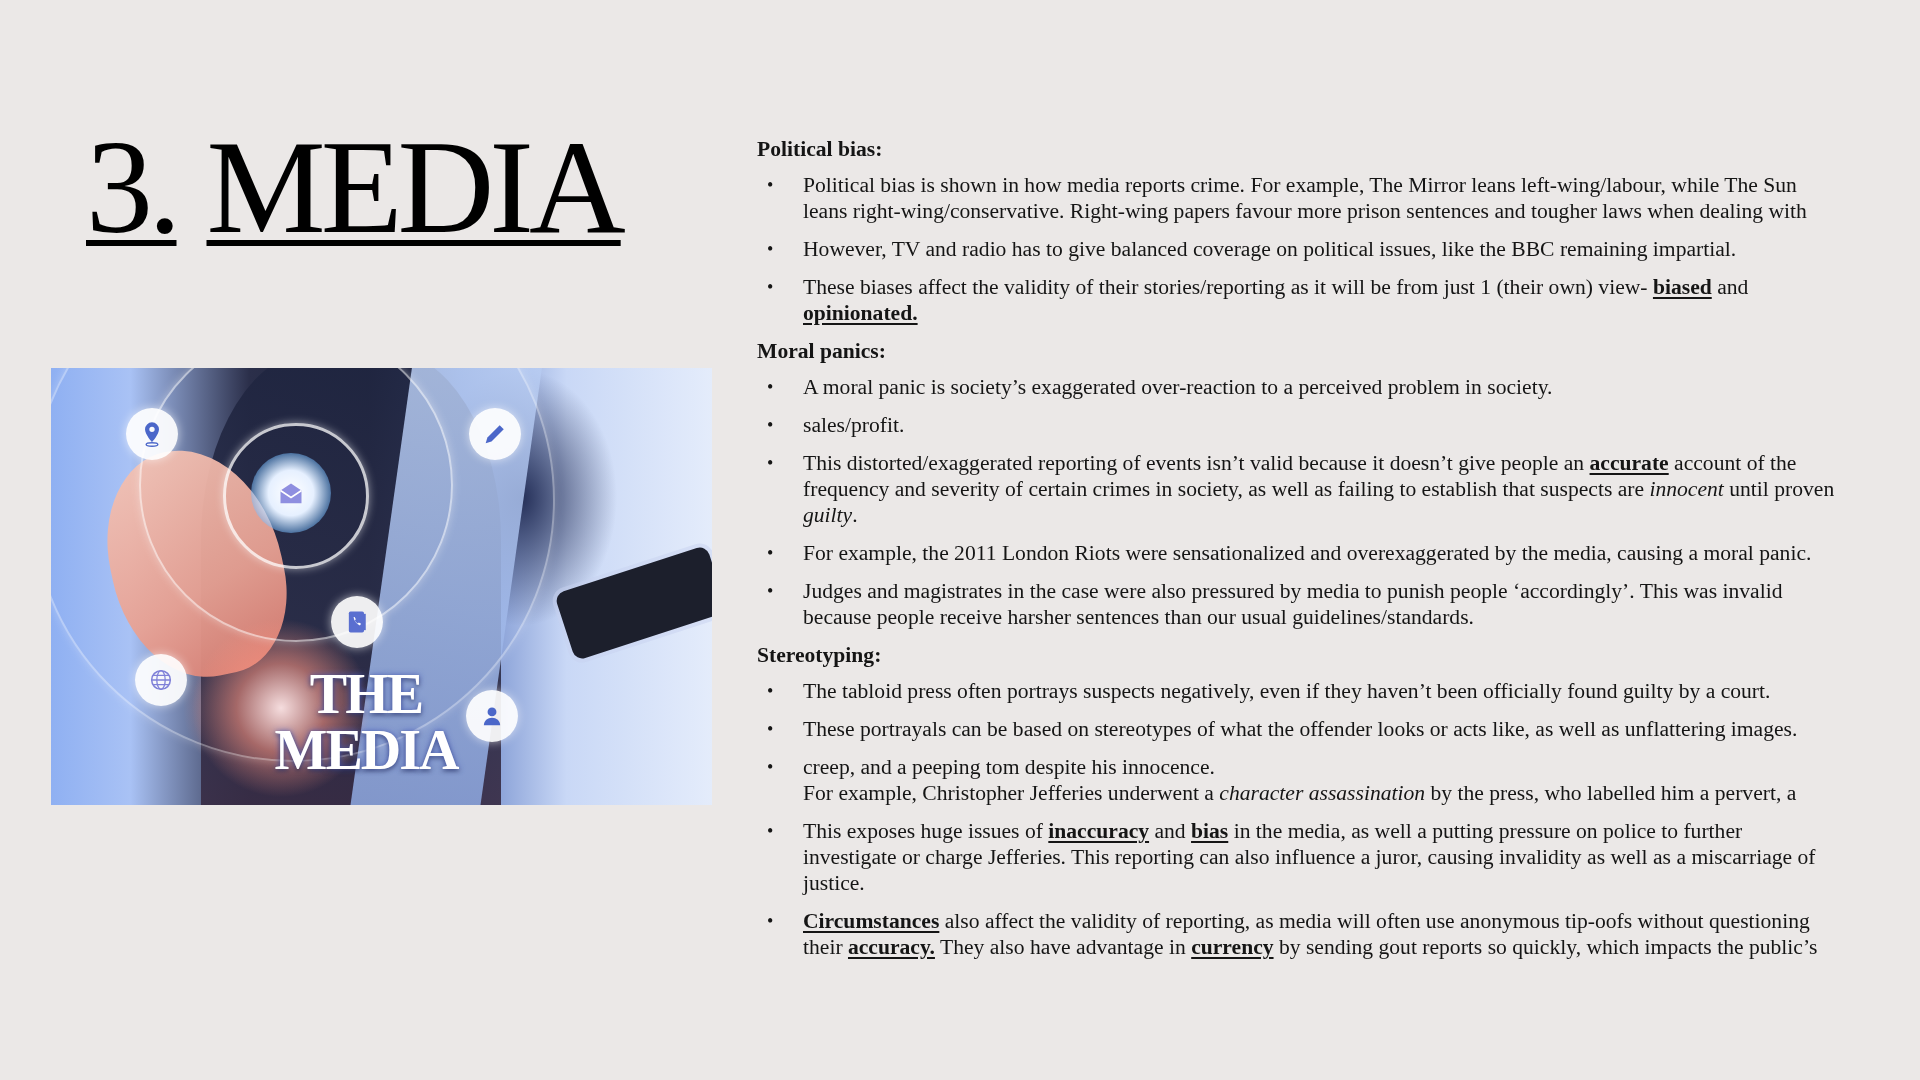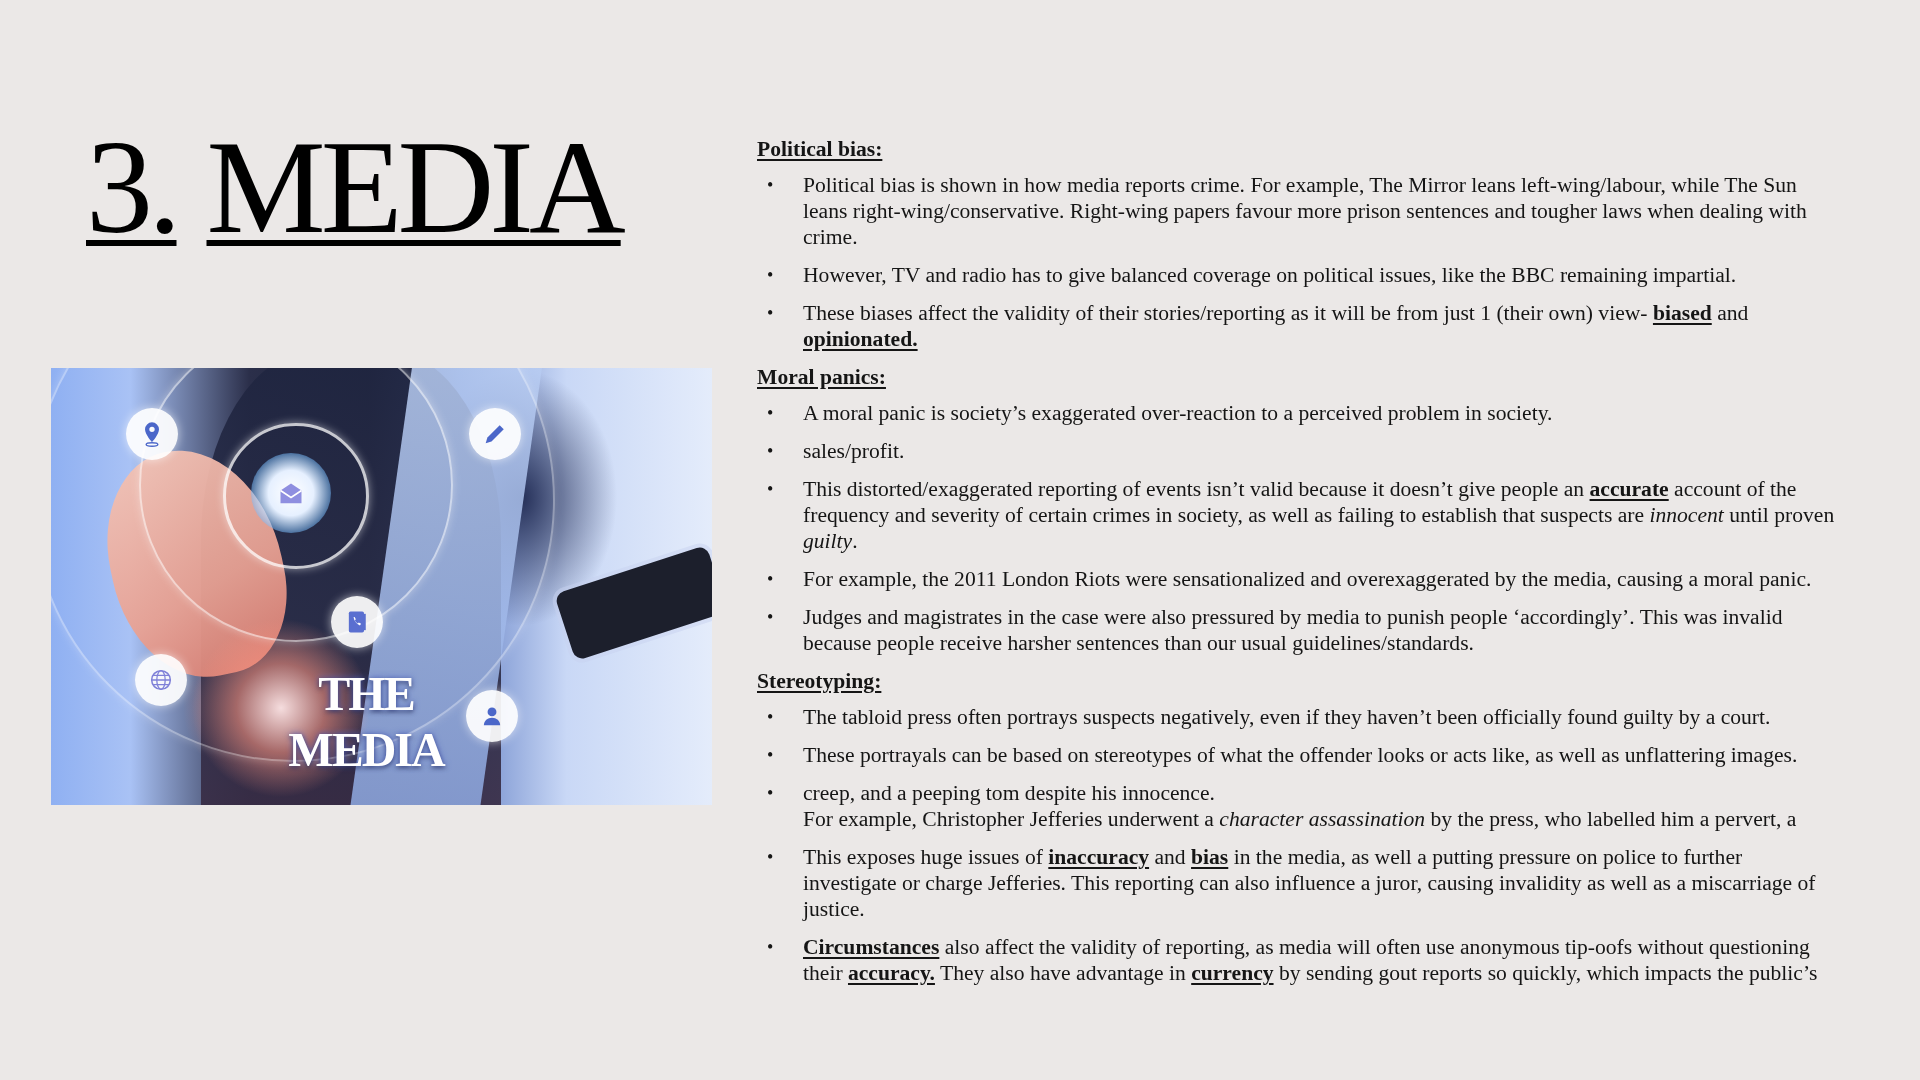--- a/index.html
+++ b/index.html
@@ -127,41 +127,40 @@
   .picture .b-globe { left: 84px;  top: 286px; }
   .picture .b-user  { left: 415px; top: 322px; }
   .picture .caption {
     position: absolute;
     left: 200px; top: 298px;
     width: 230px;
     text-align: center;
     font-family: "Liberation Serif", "DejaVu Serif", serif;
     font-weight: bold;
     color: #ffffff;
-    font-size: 48px;
+    font-size: 56px;
     line-height: 56px;
     letter-spacing: -2px;
     text-shadow: 0 0 6px rgba(80,100,200,0.9), 0 2px 4px rgba(0,0,0,0.5);
   }
 
   
   .content {
     position: absolute;
     left: 757px;
     top: 136px;
     width: 1150px;
     font-size: 21.6px;
     line-height: 26px;
     color: #151515;
   }
   .section-heading {
     margin: 0 0 10px 0;
     font-size: 21.6px;
     font-weight: bold;
-    text-decoration: underline;
     text-underline-offset: 3px;
     line-height: 26px;
   }
   .bullet-list {
     list-style: none;
     margin: 0 0 10px 0;
     padding: 0;
   }
   .bullet {
     position: relative;
@@ -243,21 +242,20 @@
   </div>
 </div>
 
 <div class="content" id="content">
     <h2 class="section-heading">Political bias:</h2>
     <ul class="bullet-list">
       <li class="bullet">
         <span class="bullet-dot">•</span>
         <span class="line"><span>Political bias is shown in how media reports crime. For example, The Mirror leans left-wing/labour, while The Sun</span></span>
         <span class="line"><span>leans right-wing/conservative. Right-wing papers favour more prison sentences and tougher laws when dealing with</span></span>
-        <span class="line"><span>crime.</span></span>
       </li>
       <li class="bullet">
         <span class="bullet-dot">•</span>
         <span class="line"><span>However, TV and radio has to give balanced coverage on political issues, like the BBC remaining impartial.</span></span>
       </li>
       <li class="bullet">
         <span class="bullet-dot">•</span>
         <span class="line"><span>These biases affect the validity of their stories/reporting as it will be from just 1 (their own) view- </span><span class="u-bold">biased</span><span> and</span></span>
         <span class="line"><span class="u-bold">opinionated.</span></span>
       </li>

